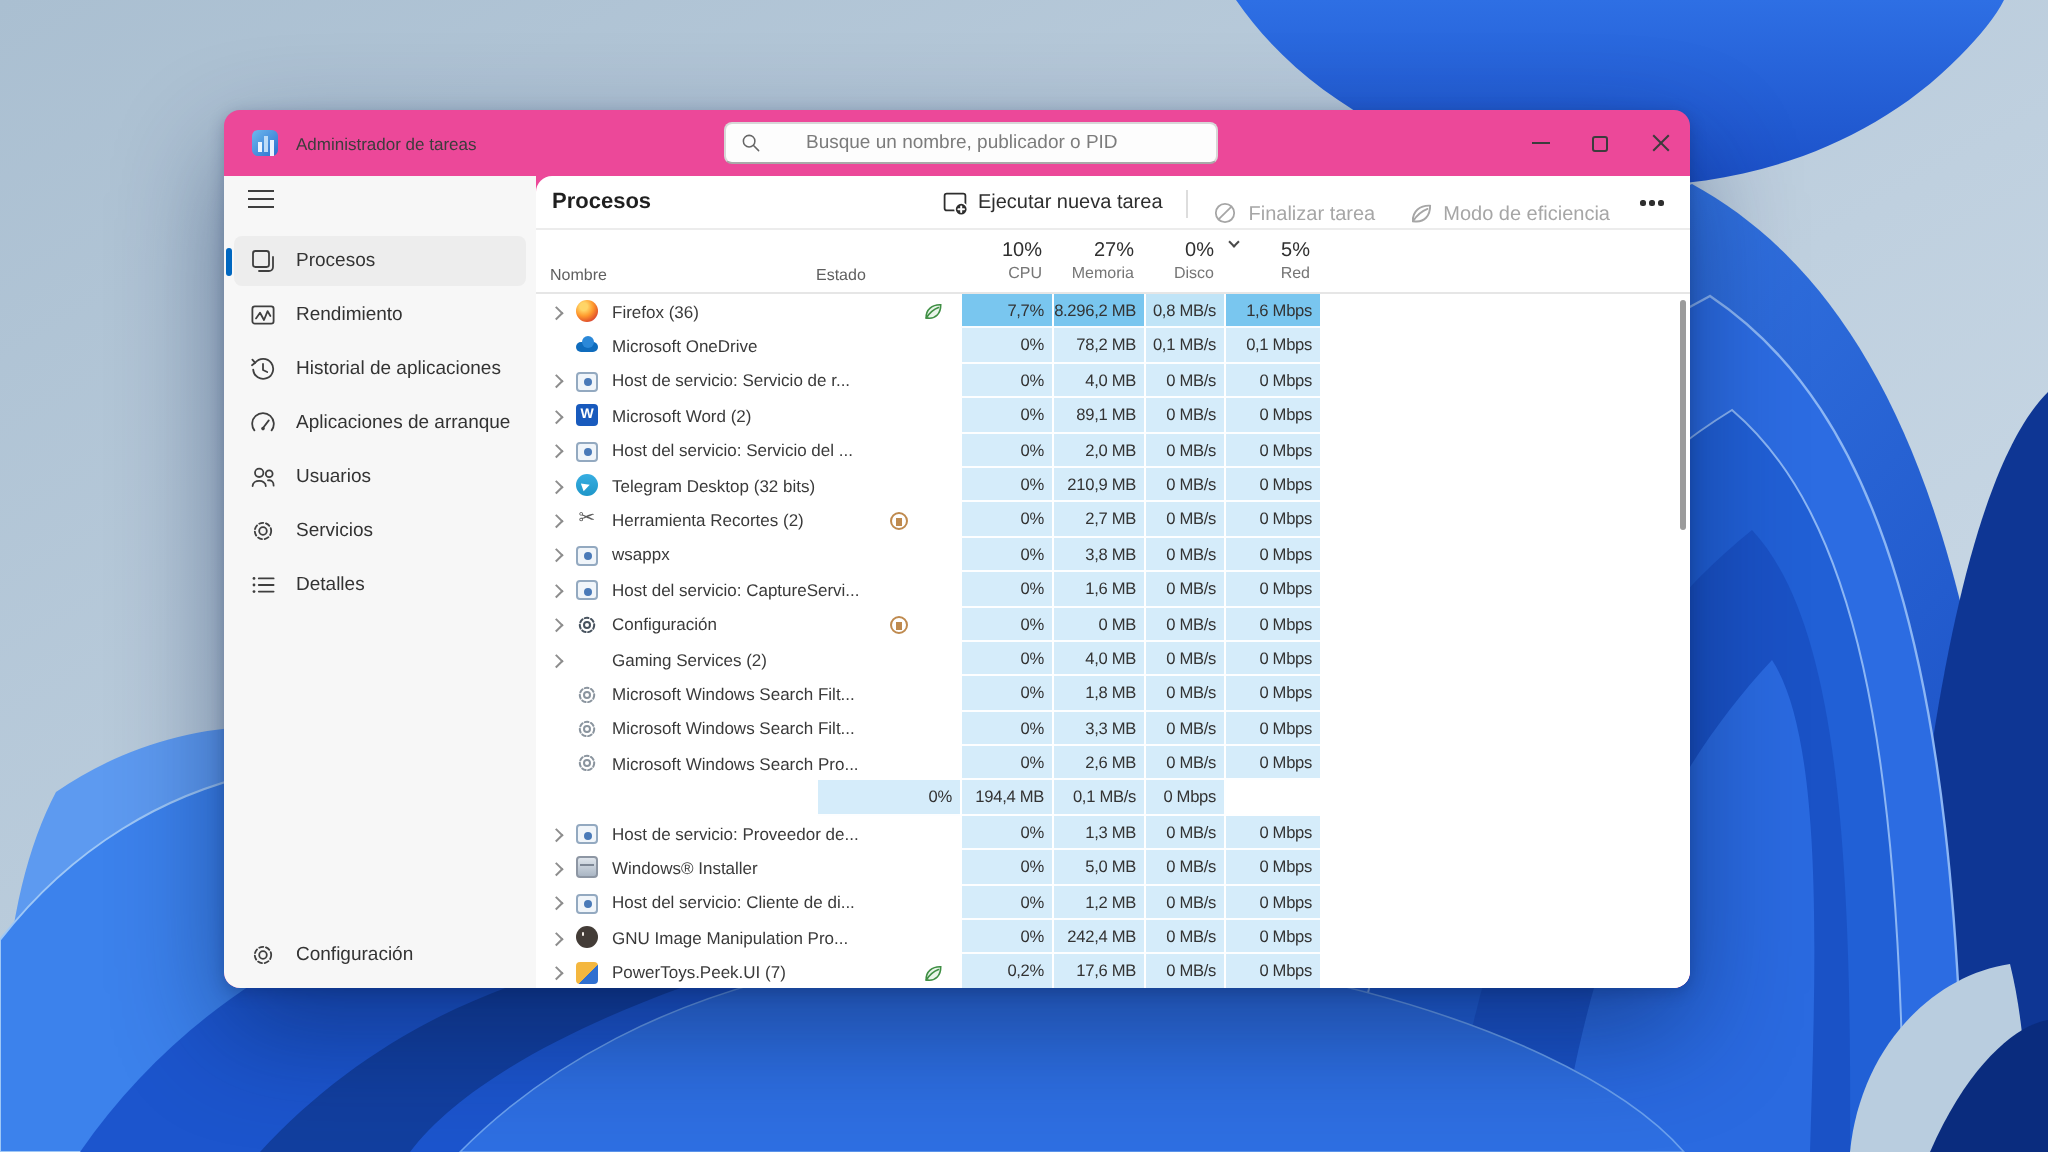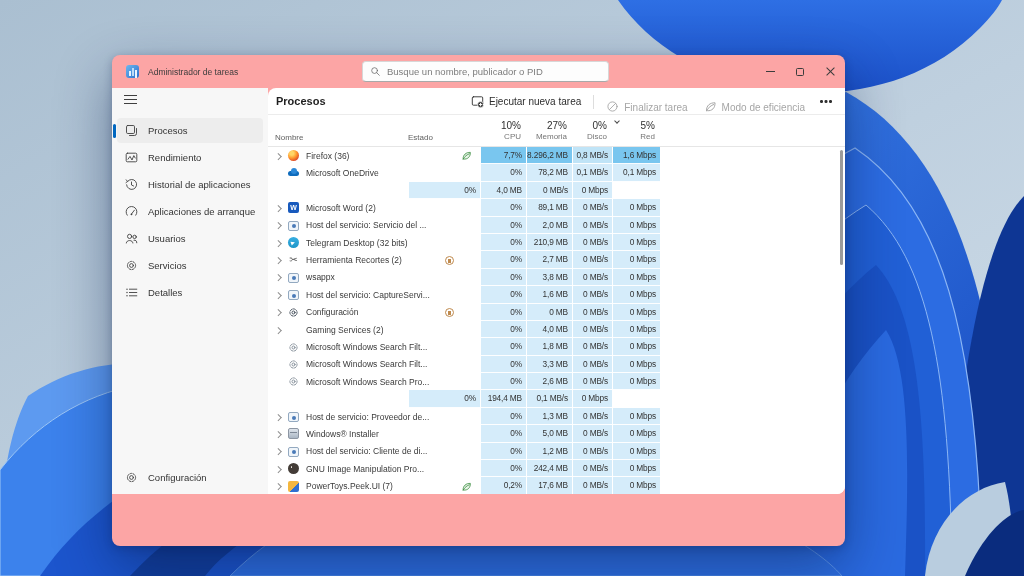--- a/index.html
+++ b/index.html
@@ -4,37 +4,37 @@
 <style>
   html,body{margin:0;padding:0;width:1024px;height:576px;overflow:hidden;
     font-family:"Liberation Sans","DejaVu Sans",sans-serif;}
   *{box-sizing:border-box;}
 
   
   .desktop{position:absolute;inset:0;}
   .desktop svg{position:absolute;inset:0;width:100%;height:100%;display:block;}
 
   
-  .window{position:absolute;left:112px;top:55px;width:733px;height:491px;
-    border-radius:8px;background:#fca5a5;box-shadow:0 22px 55px rgba(5,25,70,.45),0 2px 8px rgba(5,25,70,.25);
+  .window{position:absolute;left:112px;top:55px;width:733px;height:439px;
+    border-radius:8px;background:#ec4899;box-shadow:0 22px 55px rgba(5,25,70,.45),0 2px 8px rgba(5,25,70,.25);
     overflow:hidden;font-size:9px;color:#3a3a3a;}
 
   
   .titlebar{position:relative;height:33px;display:flex;align-items:center;padding-left:14px;}
   .applogo{width:13px;height:13px;border-radius:3px;background:linear-gradient(135deg,#6cb8ee,#2b6fce);
     position:relative;flex:0 0 13px;}
   .applogo::before{content:"";position:absolute;left:2.5px;bottom:2.5px;width:2px;height:5px;background:#eaf4ff;}
   .applogo::after{content:"";position:absolute;left:5.5px;bottom:2.5px;width:2px;height:8px;background:#bcdcf8;
     box-shadow:3px 2px 0 -0px #eaf4ff;}
   .apptitle{margin-left:9px;font-size:8.5px;color:#3c3c3c;}
   .searchbox{position:absolute;left:250px;top:6px;width:247px;height:21px;border-radius:4px;
     background:#fdfdfd;border:1px solid #d7d7d7;border-bottom-color:#a9a9a9;display:flex;align-items:center;padding:0 7px;}
   .s-icon{width:11px;height:11px;flex:0 0 11px;color:#666;}
   .searchbox input{flex:1;border:0;outline:none;background:transparent;font-family:inherit;
-    font-size:9.5px;color:#333;margin-left:6px;padding:0;}
+    font-size:9.5px;color:#333;margin-left:22px;padding:0;}
   .searchbox input::placeholder{color:#7c7c7c;}
   .wincontrols{position:absolute;right:0;top:0;height:33px;display:flex;}
   .wc{width:30px;height:100%;display:flex;align-items:center;justify-content:center;cursor:default;}
   .ic-min{width:9px;height:1px;background:#3c3c3c;}
   .ic-max{width:8px;height:8px;border:1px solid #3c3c3c;border-radius:1.5px;}
   .ic-close{position:relative;width:10px;height:10px;}
   .ic-close::before,.ic-close::after{content:"";position:absolute;left:-0.5px;top:4.5px;width:11px;height:1px;background:#3c3c3c;}
   .ic-close::before{transform:rotate(45deg);} .ic-close::after{transform:rotate(-45deg);}
 
   
@@ -350,20 +350,25 @@
               <span class="pname">Microsoft OneDrive</span>
             </div>
             <div class="cell-status"></div>
             <div class="cell-metric h-base">0%</div>
             <div class="cell-metric h-base">78,2 MB</div>
             <div class="cell-metric h-base">0,1 MB/s</div>
             <div class="cell-metric h-base">0,1 Mbps</div>
             <div class="cell-fill"></div>
           </div>
           <div class="prow">
+            <div class="cell-name">
+              <span class="expander has"></span>
+              <span class="app-icon icon-service"></span>
+              <span class="pname">Host de servicio: Servicio de r...</span>
+            </div>
             <div class="cell-status"></div>
             <div class="cell-metric h-base">0%</div>
             <div class="cell-metric h-base">4,0 MB</div>
             <div class="cell-metric h-base">0 MB/s</div>
             <div class="cell-metric h-base">0 Mbps</div>
             <div class="cell-fill"></div>
           </div>
           <div class="prow">
             <div class="cell-name">
               <span class="expander has"></span>

